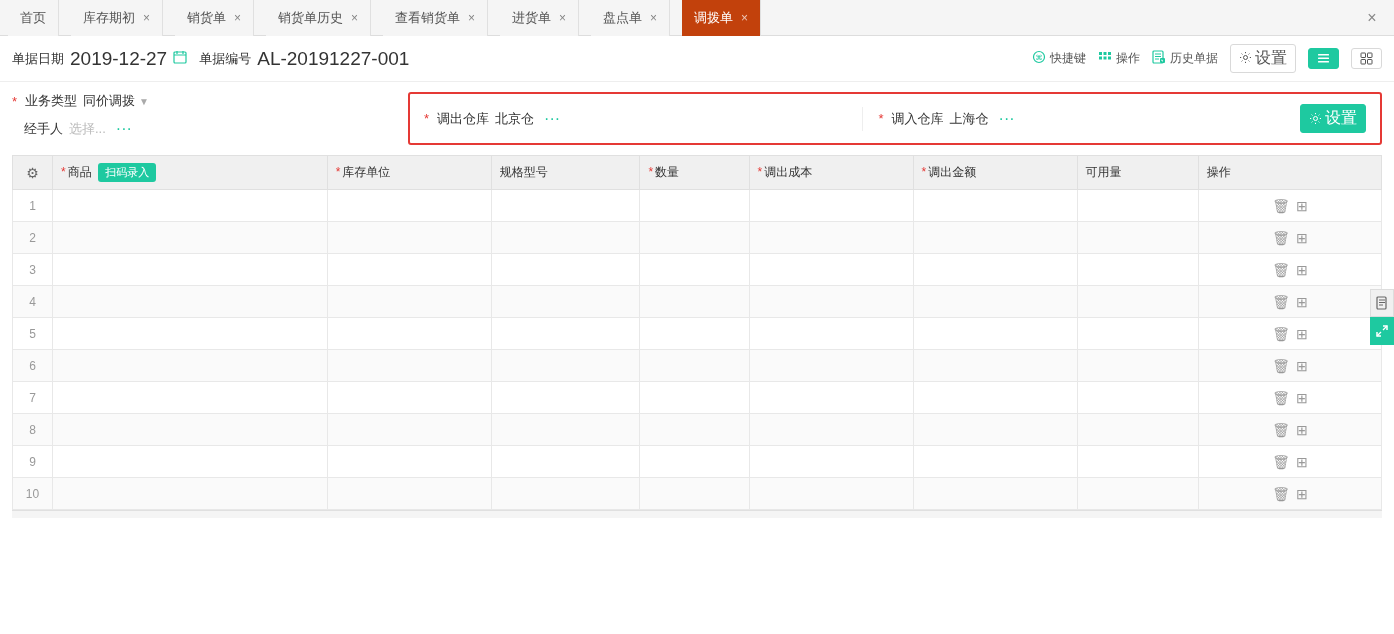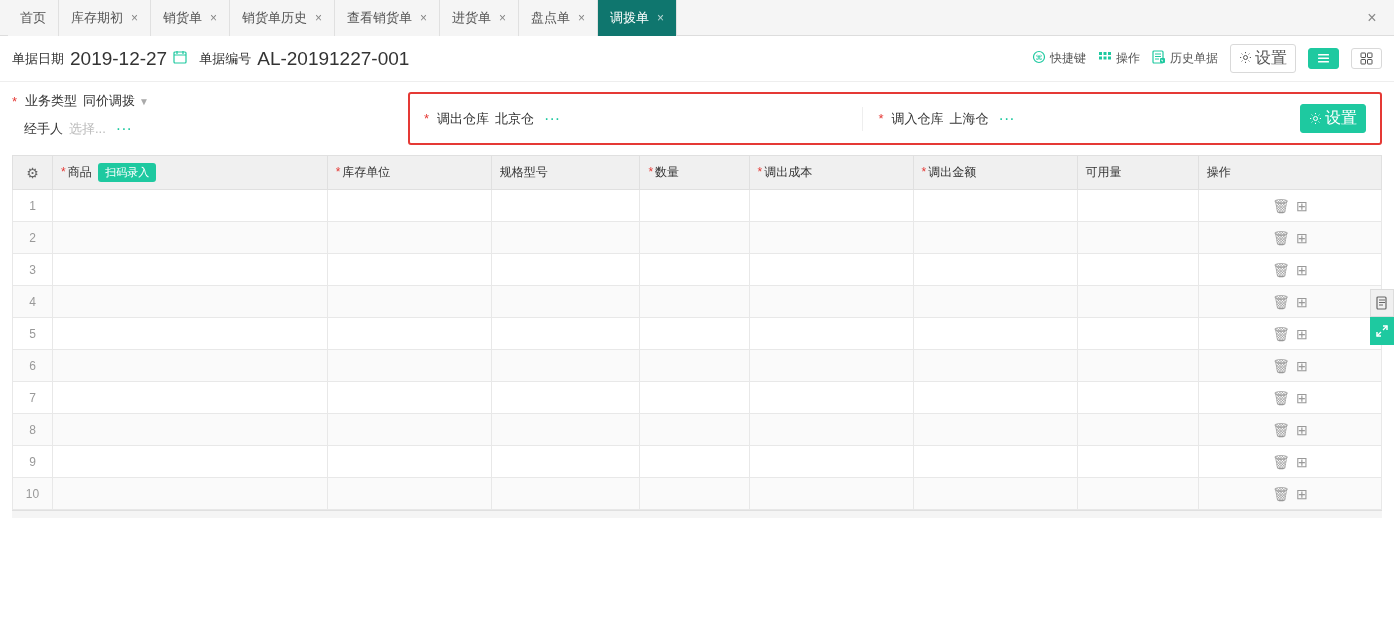--- a/index.html
+++ b/index.html
@@ -1,29 +1,29 @@
 <!DOCTYPE html>
 <html><head>
   <meta charset="utf-8">
   <style>
     * { box-sizing: border-box; margin: 0; padding: 0; }
     body { font-family: -apple-system, BlinkMacSystemFont, "PingFang SC", "Microsoft YaHei", sans-serif; font-size: 13px; background: #fff; color: #333; }
 
     
     .tab-bar {
       display: flex; align-items: center; background: #f5f5f5; border-bottom: 1px solid #ddd;
-      height: 36px; padding: 0 8px; gap: 0;
+      height: 36px; padding: 0 8px; gap: 12px;
     }
     .tab {
       display: flex; align-items: center; padding: 0 12px; height: 36px; cursor: pointer;
       font-size: 13px; color: #555; white-space: nowrap; border-right: 1px solid #e0e0e0;
       background: #f5f5f5; gap: 4px;
     }
     .tab.active {
-      background: #0f766e; color: #fff; font-weight: 500;
+      background: #c2410c; color: #fff; font-weight: 500;
     }
     .tab .tab-close { cursor: pointer; margin-left: 4px; font-size: 12px; color: inherit; opacity: 0.7; }
     .tab.active .tab-close { color: #fff; }
     .tab-bar-end { margin-left: auto; display: flex; align-items: center; }
     .window-close-btn {
       width: 28px; height: 28px; display: flex; align-items: center; justify-content: center;
       cursor: pointer; font-size: 16px; color: #888;
     }
 
     

